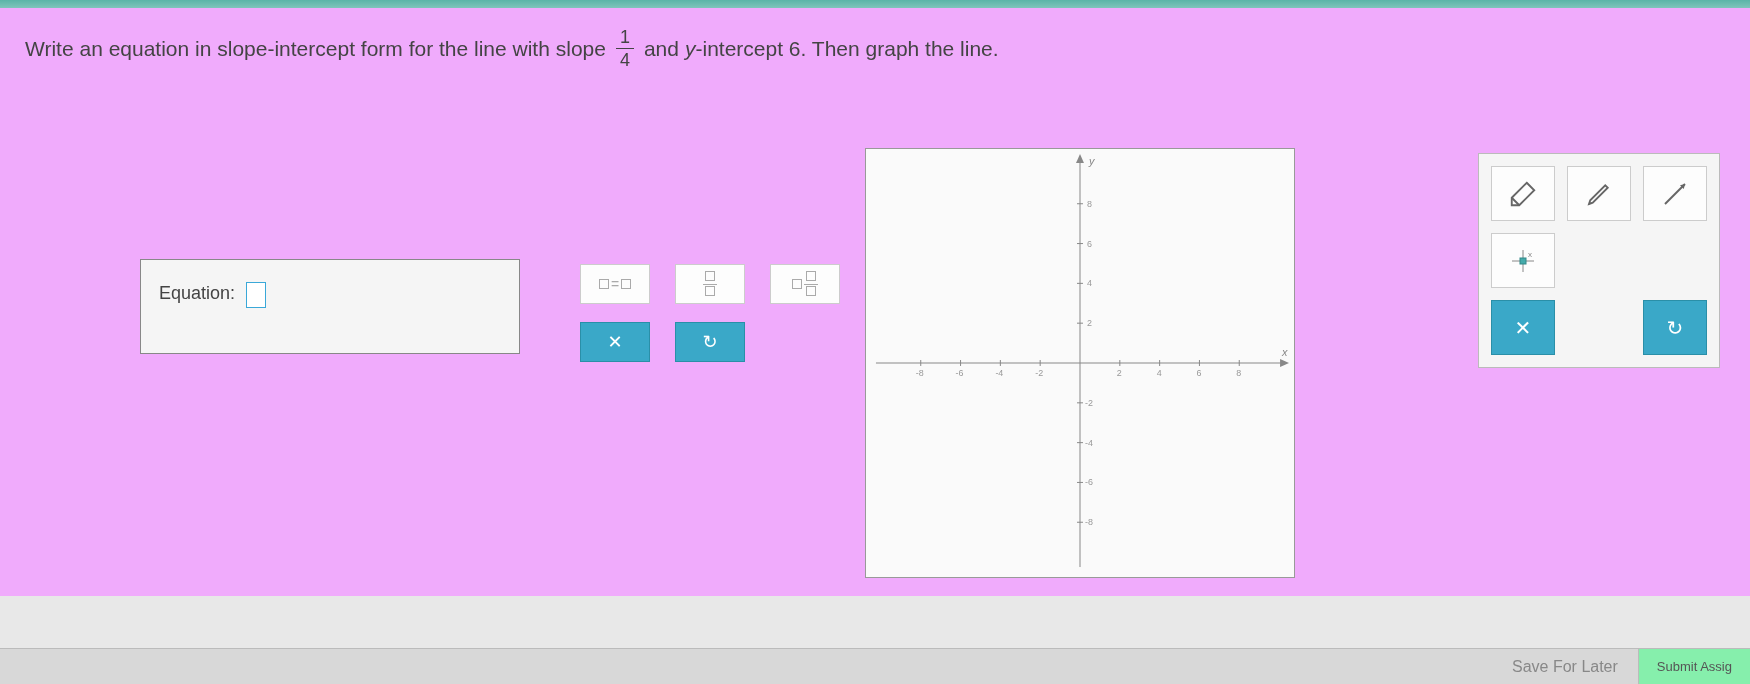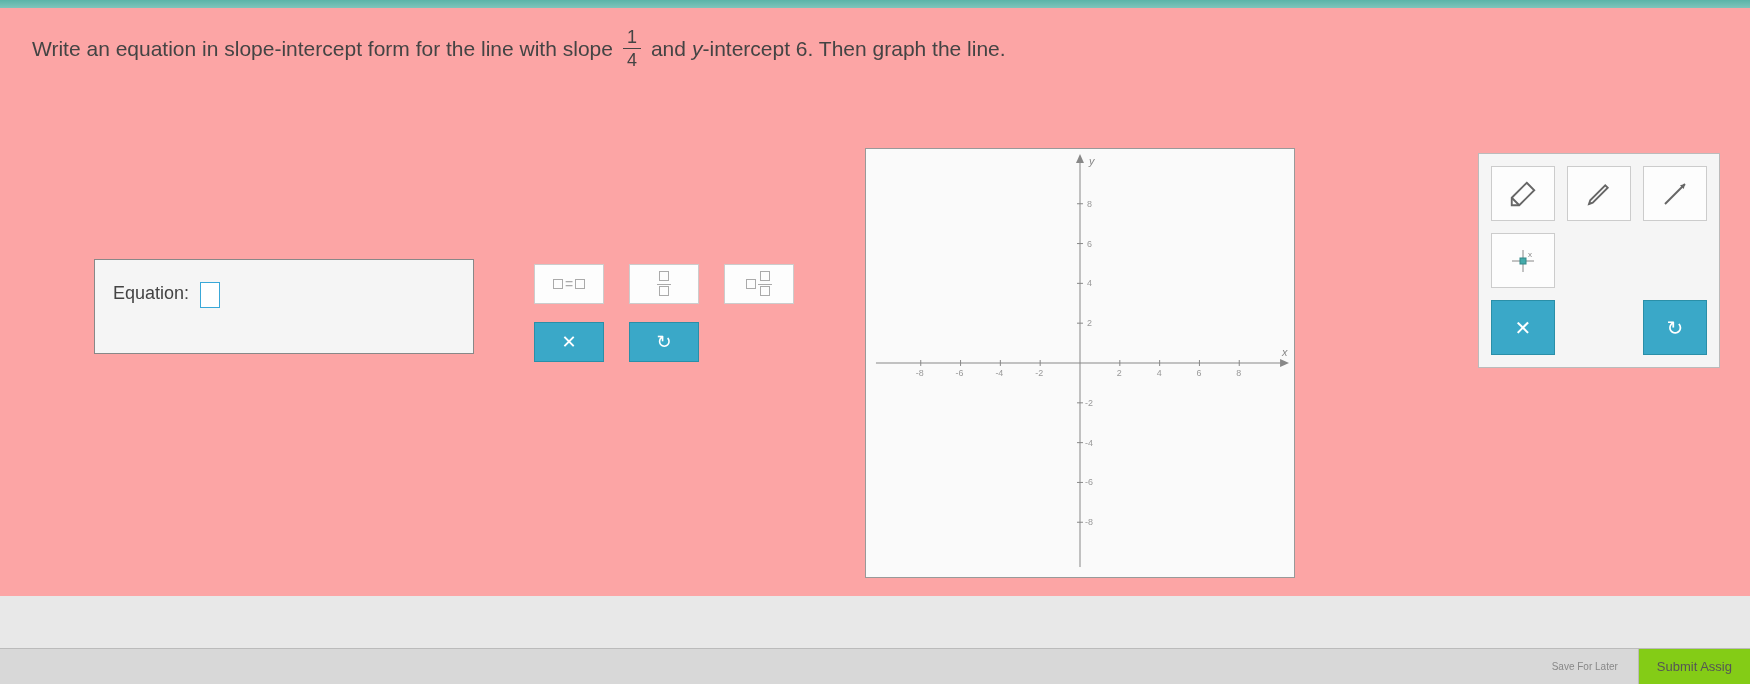--- a/index.html
+++ b/index.html
@@ -9,22 +9,22 @@
       width: 1750px;
       height: 684px;
       position: relative;
       overflow: hidden;
     }
     .top-border {
       height: 8px;
       background: linear-gradient(to bottom, #5ab4a8, #7ec4bb);
     }
     .content {
-      background: #fca5a5;
-      padding: 20px 25px 0 32px;
+      background: #f0abfc;
+      padding: 20px 25px 0 25px;
       height: 588px;
       position: relative;
     }
     .question {
       color: #444;
       font-size: 21px;
       display: flex;
       align-items: center;
       flex-wrap: wrap;
       gap: 6px;
@@ -45,21 +45,21 @@
     .main-row {
       display: flex;
       align-items: flex-start;
       gap: 40px;
     }
     .equation-box {
       border: 1.5px solid #888;
       background: #f5f5f5;
       padding: 22px 18px 45px 18px;
       width: 380px;
-      margin-left: 62px;
+      margin-left: 115px;
       margin-top: 130px;
     }
     .equation-label {
       color: #444;
       font-size: 18px;
       display: inline-block;
     }
     .equation-input {
       display: inline-block;
       width: 20px;
@@ -151,26 +151,26 @@
       height: 36px;
       background: #d8d8d8;
       display: flex;
       justify-content: flex-end;
       align-items: center;
       padding-right: 0;
       border-top: 1px solid #bbb;
     }
     .save-later {
       color: #888;
-      font-size: 10px;
+      font-size: 16px;
       margin-right: 20px;
       text-align: center;
     }
     .submit-btn {
-      background: #84cc16;
+      background: #86efac;
       color: #555;
       font-size: 13px;
       padding: 10px 18px;
       border-left: 1px solid #bbb;
     }
   </style>
 </head>
 <body>
 
 <div class="top-border"></div>

